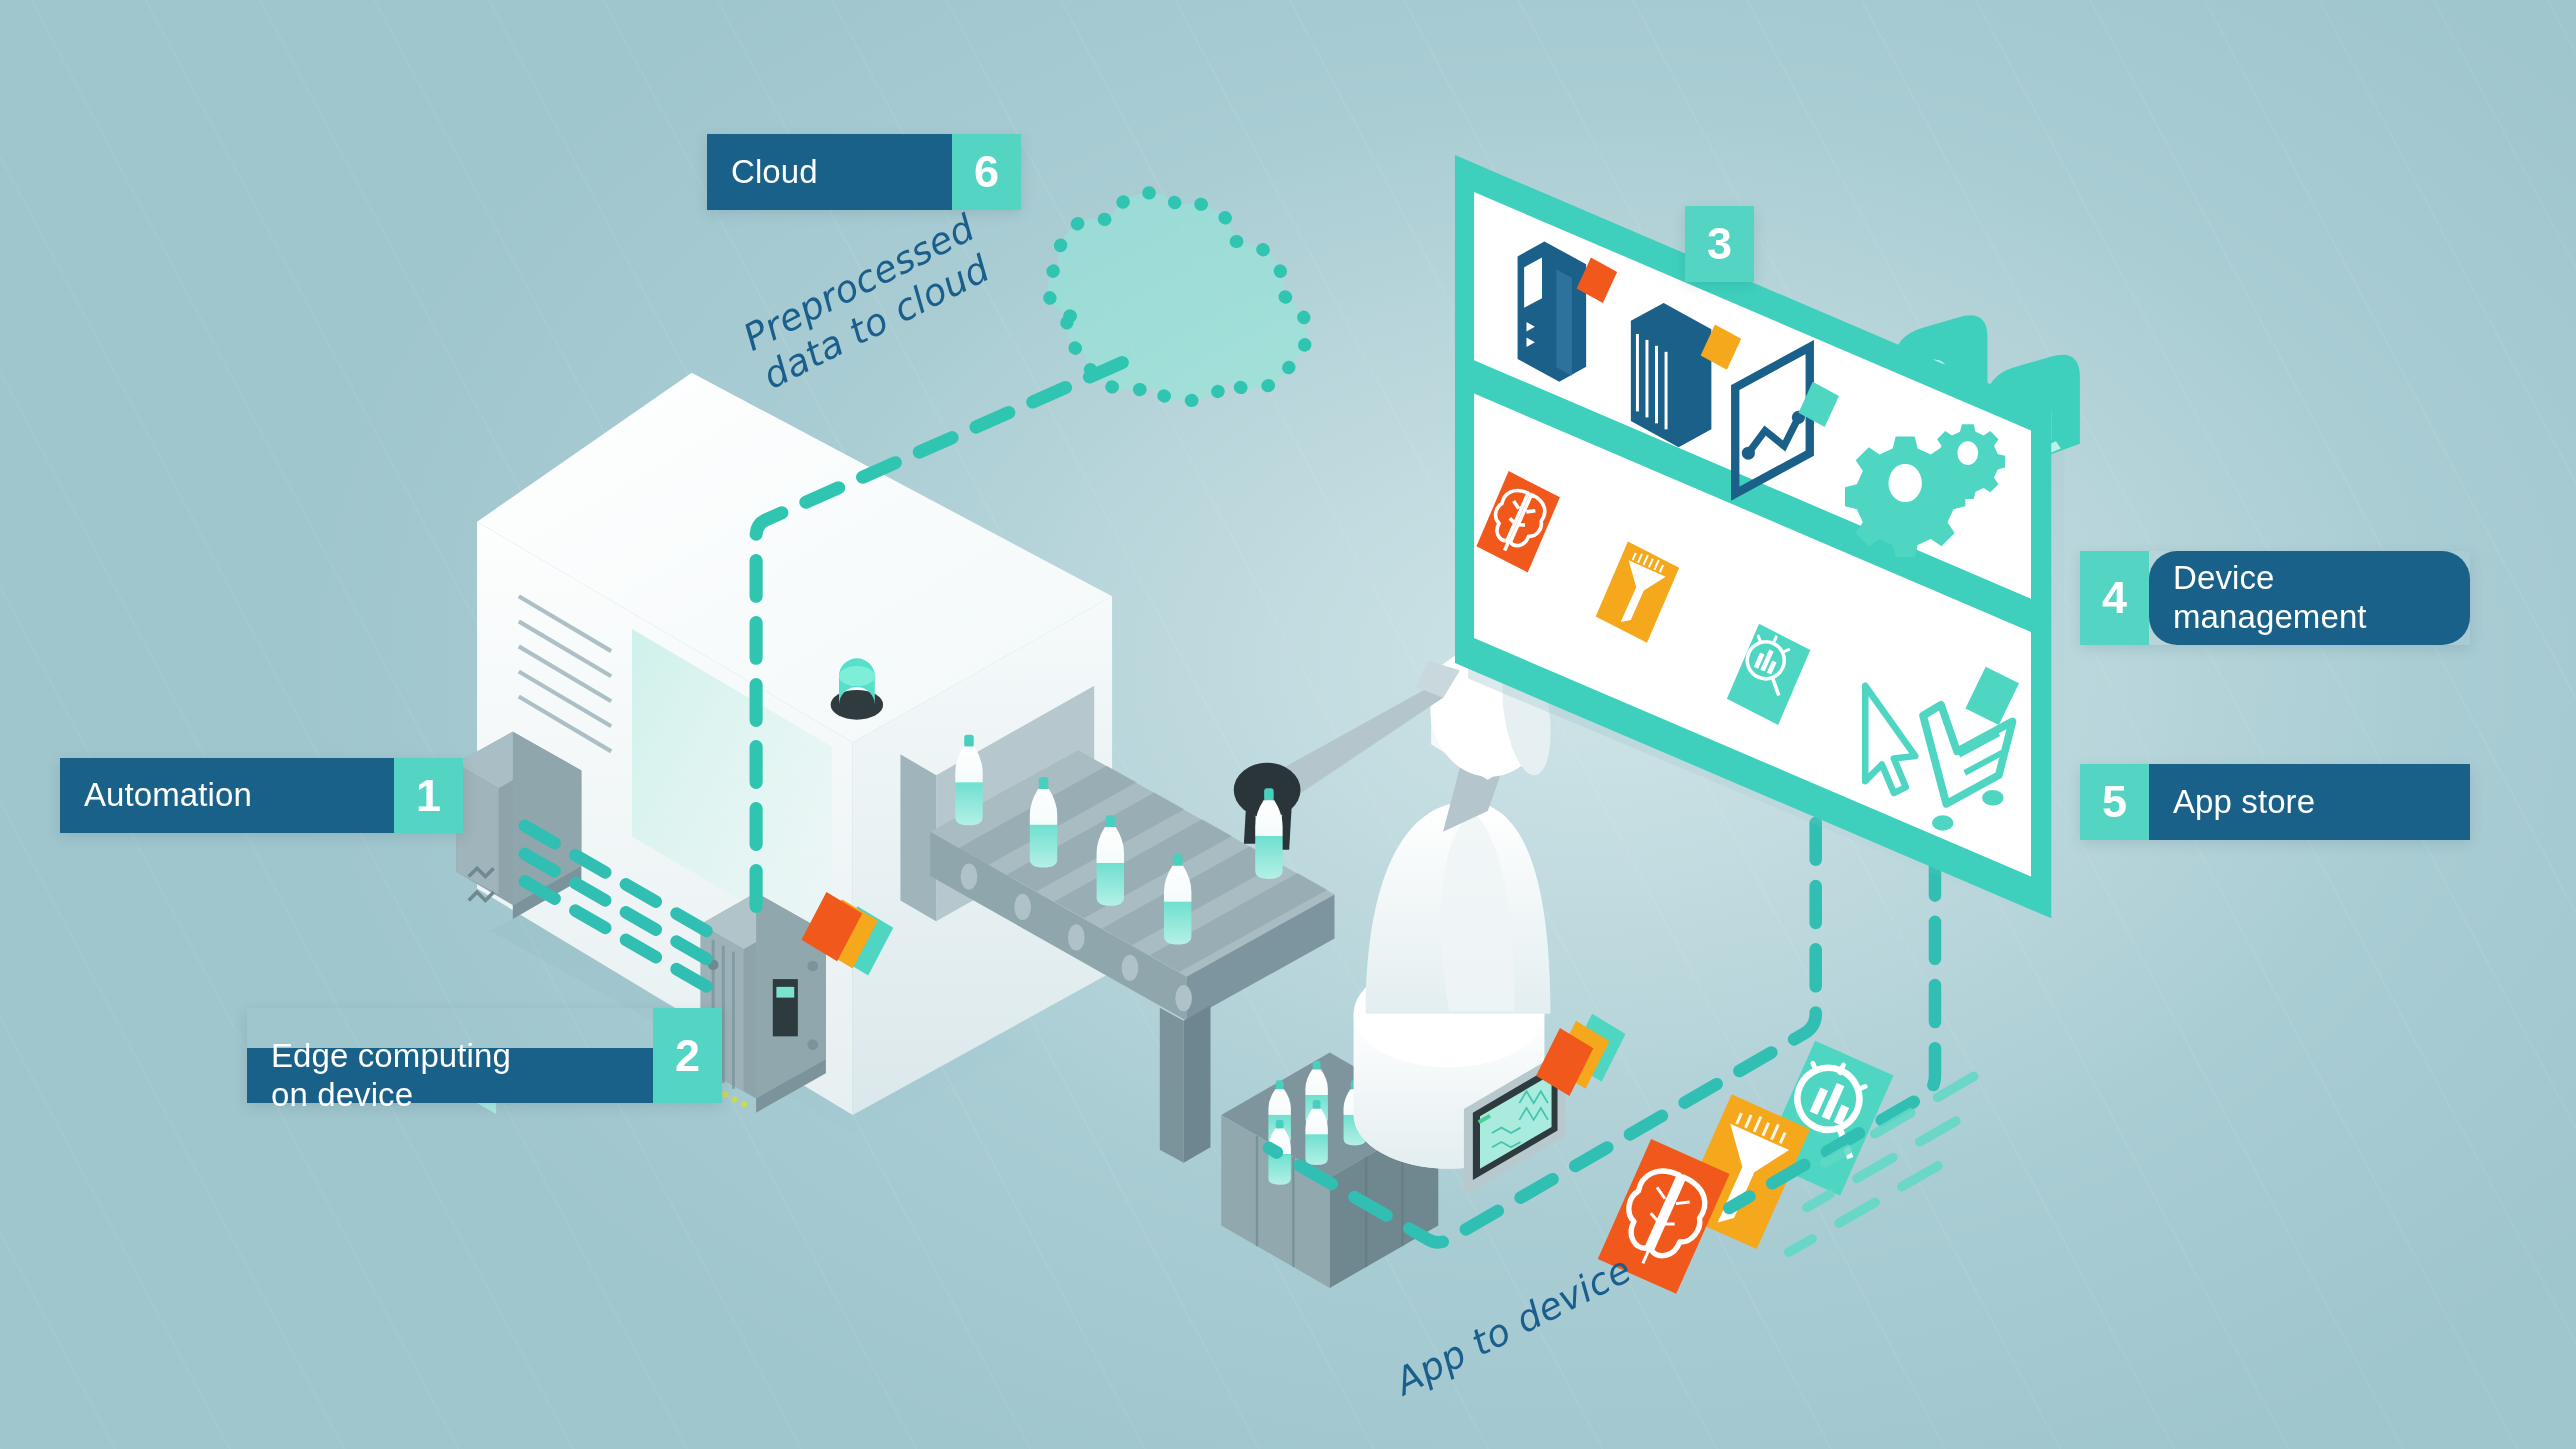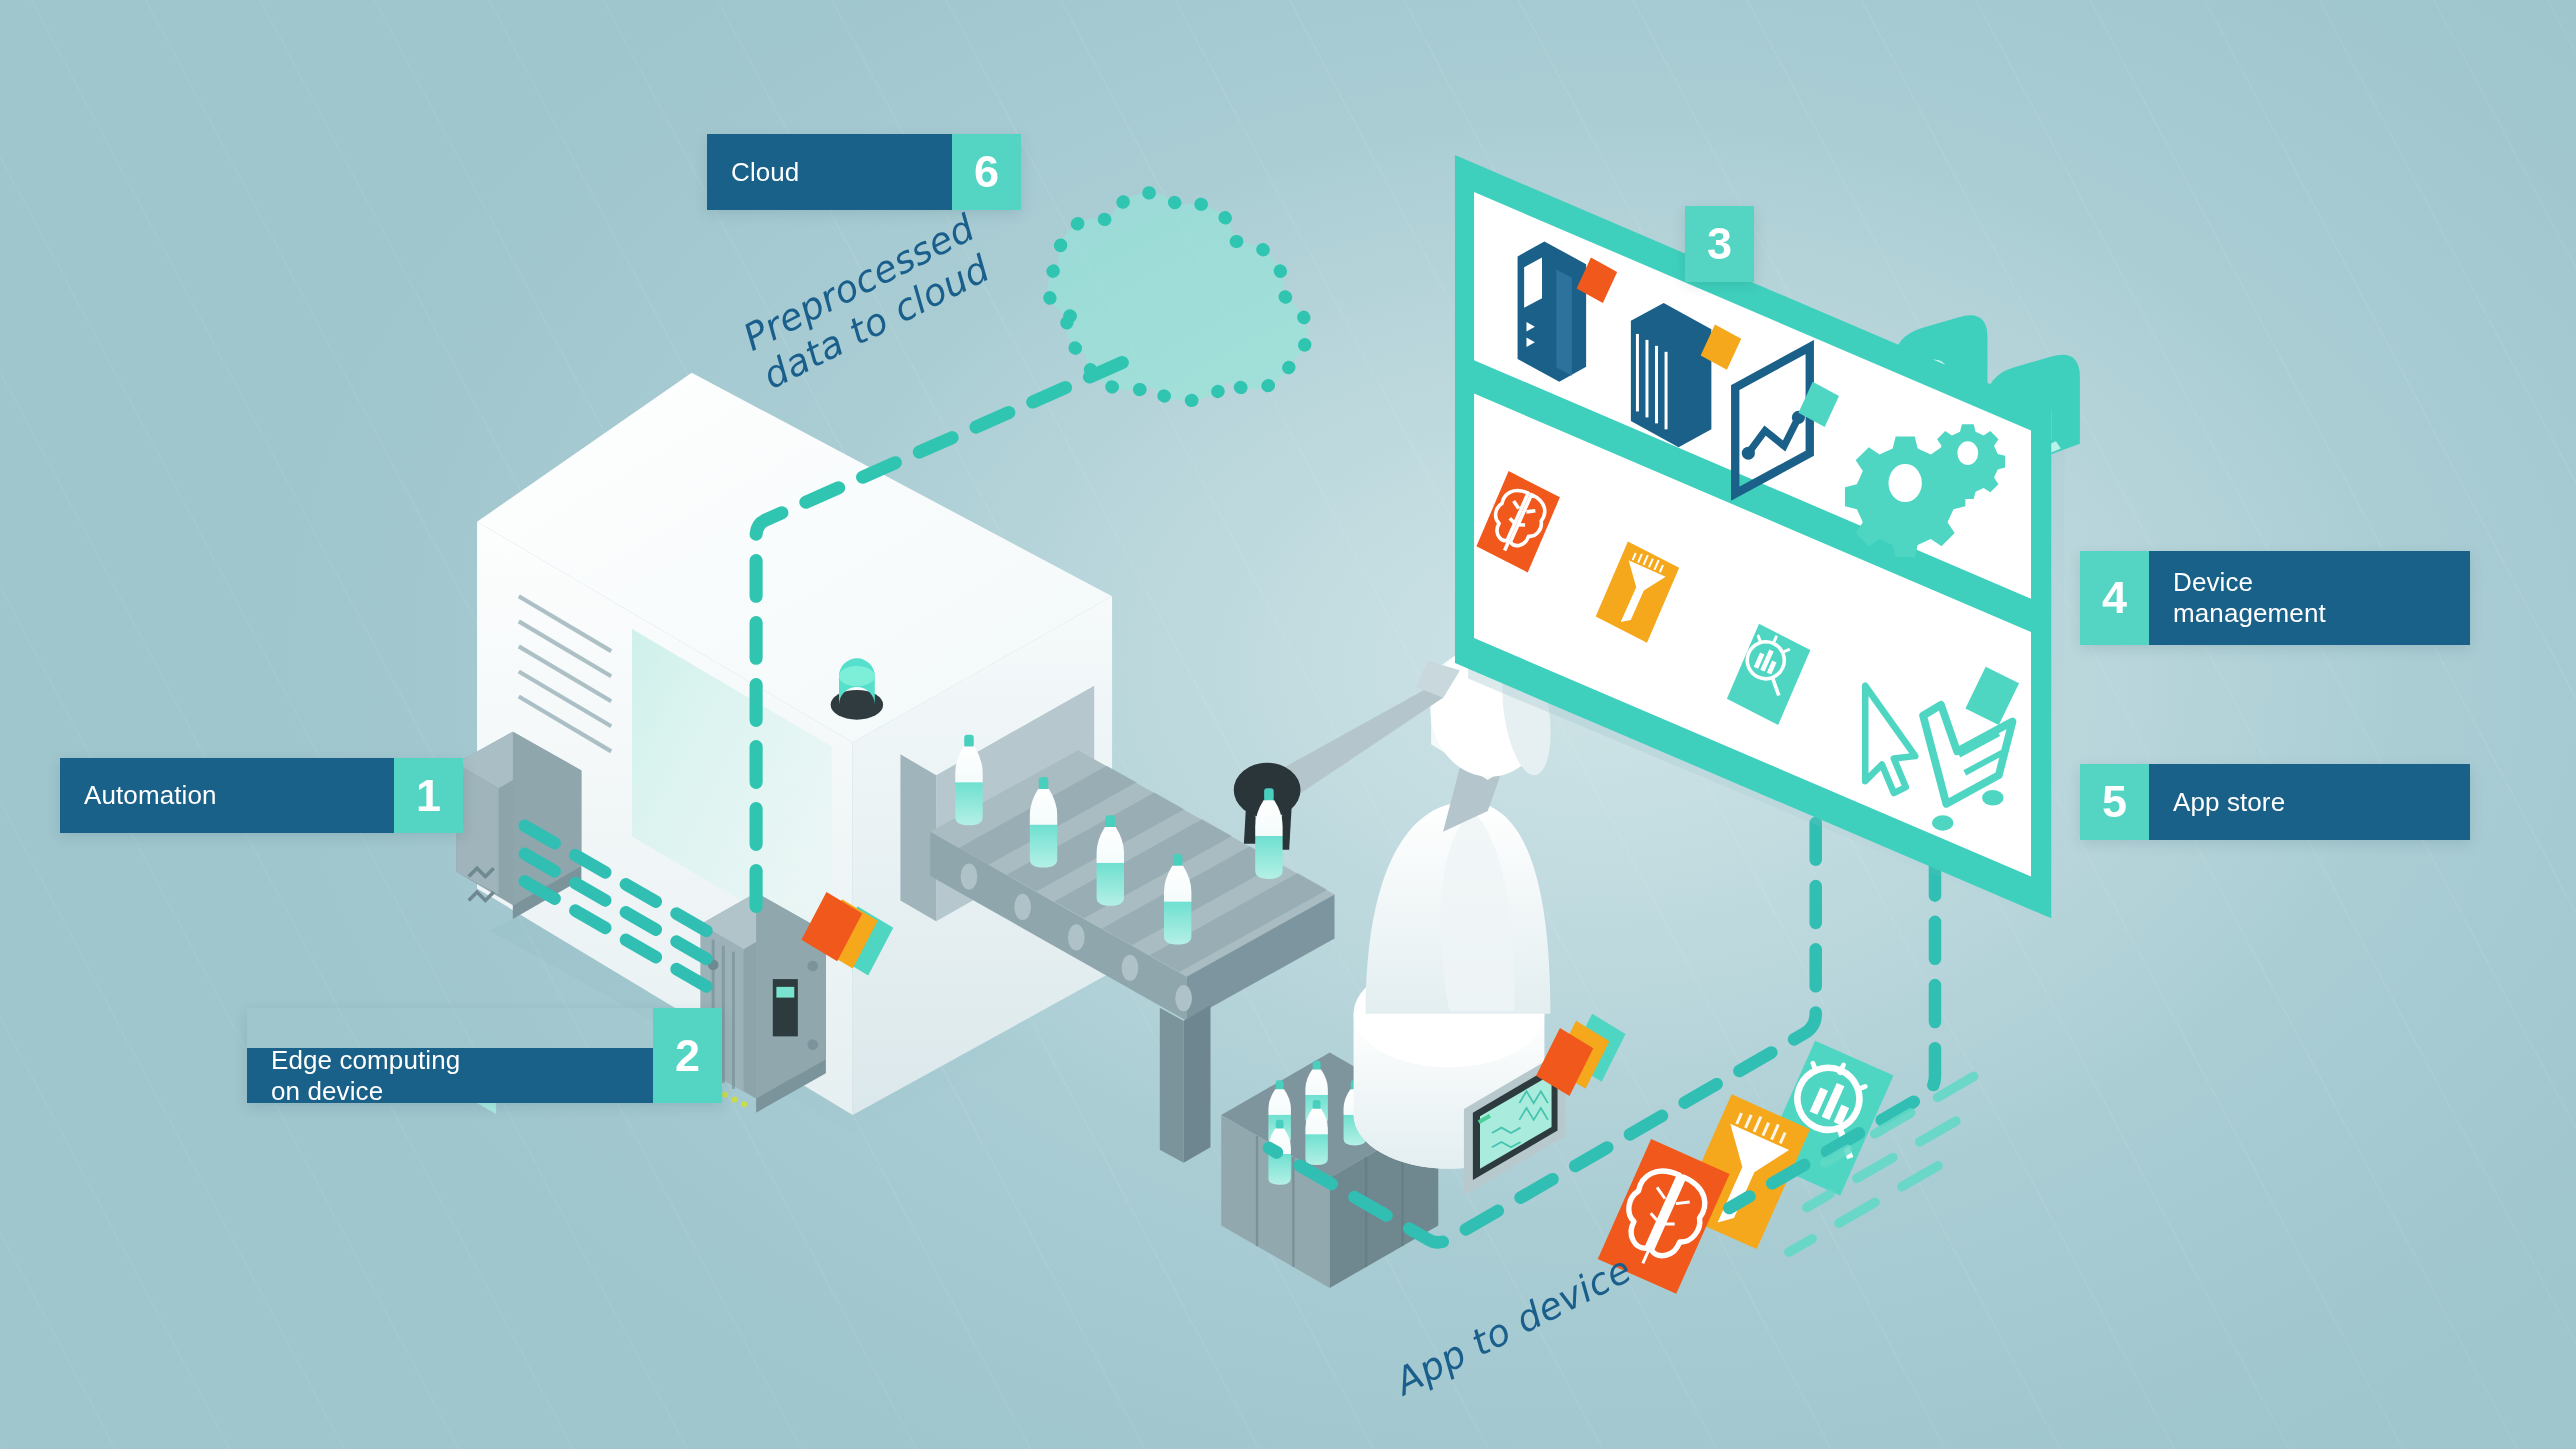--- a/index.html
+++ b/index.html
@@ -15,36 +15,36 @@
   }
   #bgstripes{position:absolute;inset:0;opacity:.18;
      background:repeating-linear-gradient(62deg, rgba(255,255,255,.30) 0 1.8px, rgba(255,255,255,0) 1.8px 101px);
   }
   svg.scene{position:absolute;left:0;top:0;width:2576px;height:1449px;}
 
   
   .label{position:absolute;display:flex;align-items:stretch;
          box-shadow:0 3.6px 13px rgba(20,60,80,.13);}
   .label .txt{background:#1a6189;color:#fff;display:flex;align-items:center;
-              padding:0 24px;font-size:26px;line-height:1.18;font-weight:400;
+              padding:0 24px;font-size:33px;line-height:1.18;font-weight:400;
               letter-spacing:0.1px;white-space:pre-line;}
   .label .num{background:#54d5c4;color:#fff;display:flex;align-items:center;
               justify-content:center;font-size:45px;font-weight:600;min-width:69px;}
   .label.numleft{flex-direction:row;}
   .label.numright .txt{order:1}
   .label.numright .num{order:2}
 
   #lbl1{left:60px;top:758px;height:75px;}
   #lbl1 .txt{width:286px;}
   #lbl2{left:247px;top:1008px;height:95px;}
   #lbl2 .txt{width:358px;align-items:center;margin-top:40px;}
   #lbl3{left:1685px;top:206px;height:76px;}
   #lbl3 .txt{width:546px;}
   #lbl4{left:2080px;top:551px;height:94px;}
-  #lbl4 .txt{width:273px;}
+  #lbl4 .txt{width:273px;border-radius:28px;}
   #lbl5{left:2080px;top:764px;height:76px;}
   #lbl5 .txt{width:273px;}
   #lbl6{left:707px;top:134px;height:76px;}
   #lbl6 .txt{width:197px;}
 
   
   .anno{position:absolute;color:#1a5f8c;font-size:37px;font-style:italic;
         line-height:1.16;font-family:"DejaVu Sans",sans-serif;letter-spacing:0.3px;
         white-space:pre-line;}
   #anno-cloud{left:737px;top:322px;transform:rotate(-27deg);transform-origin:0 0;}

